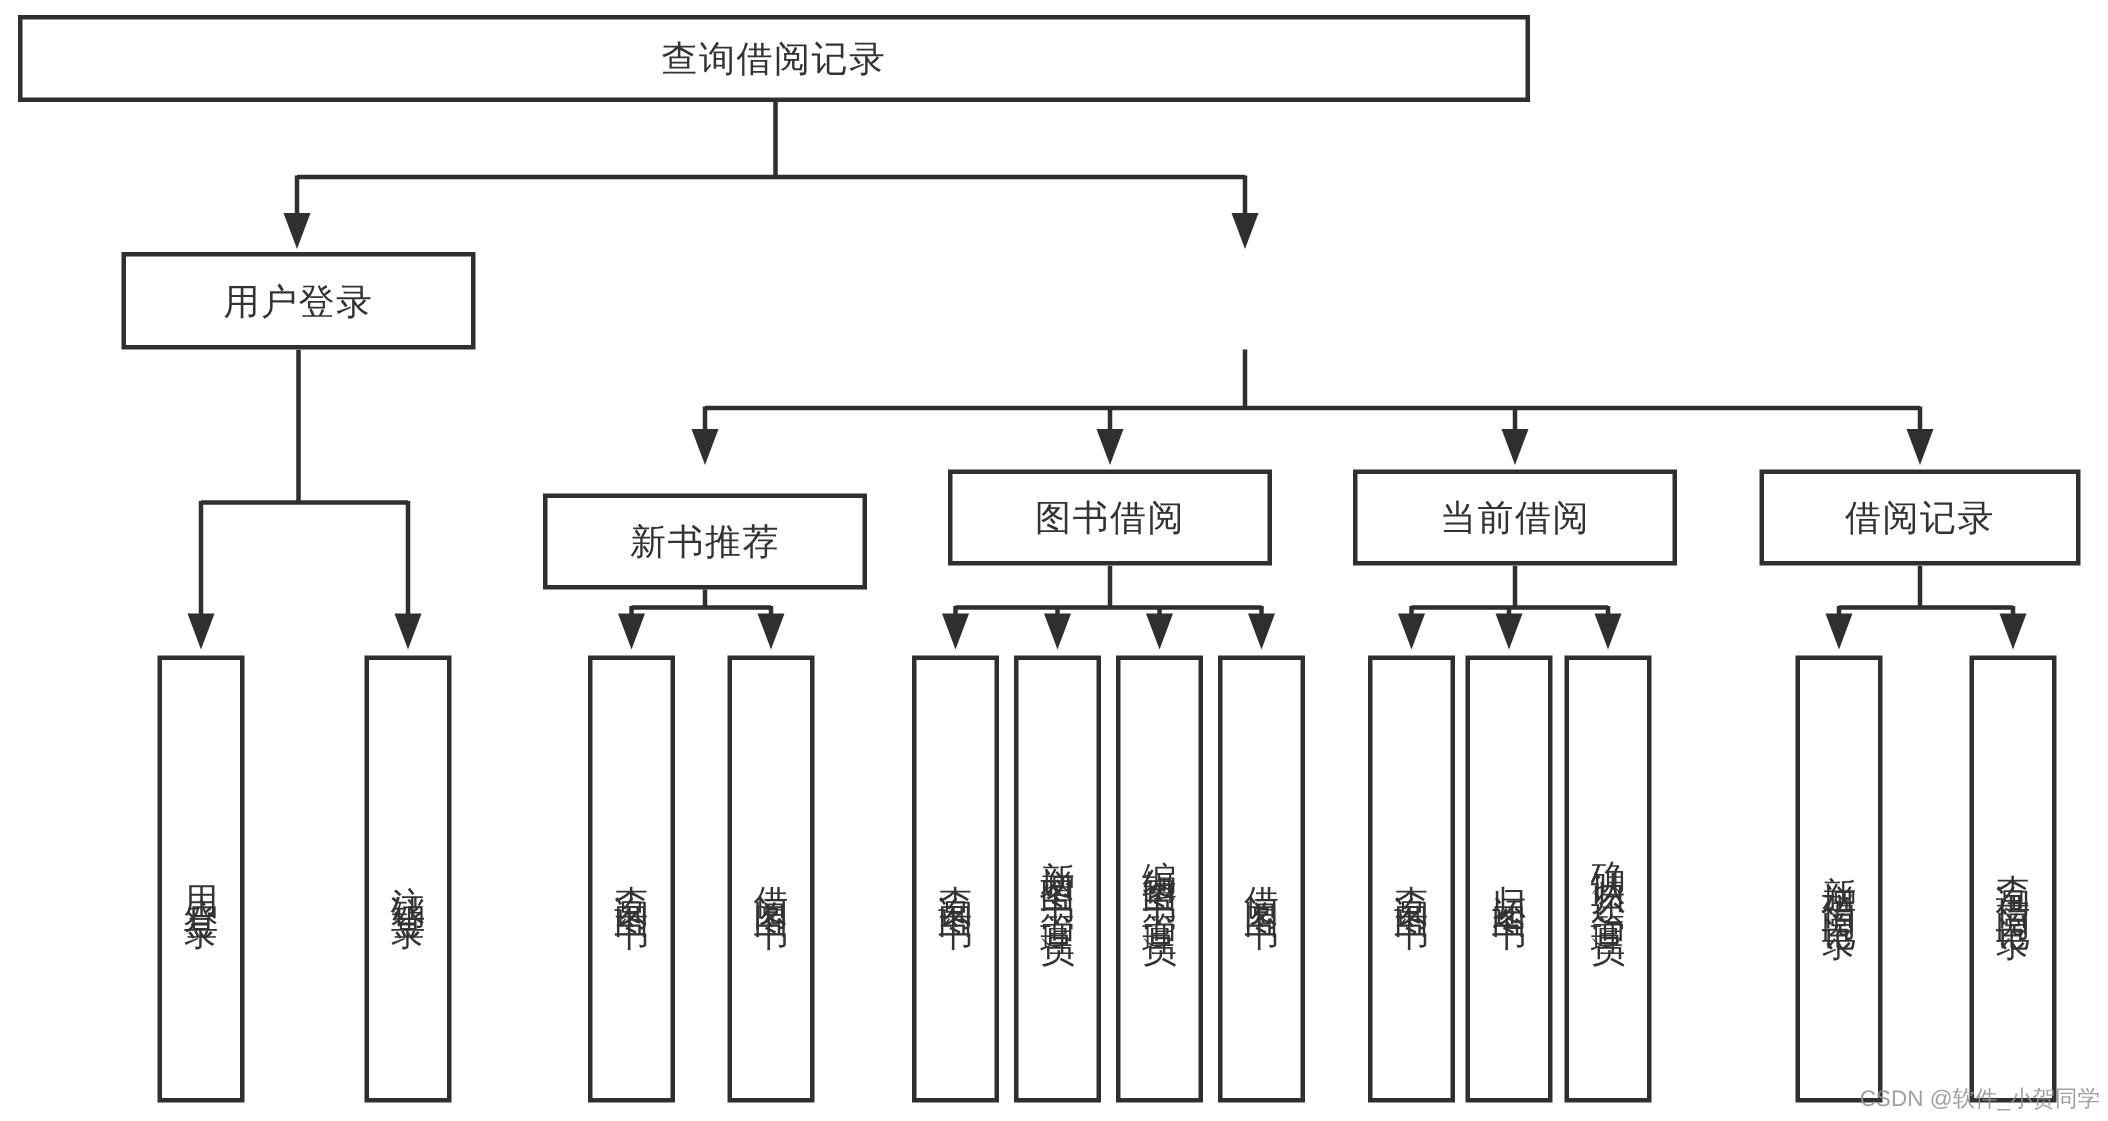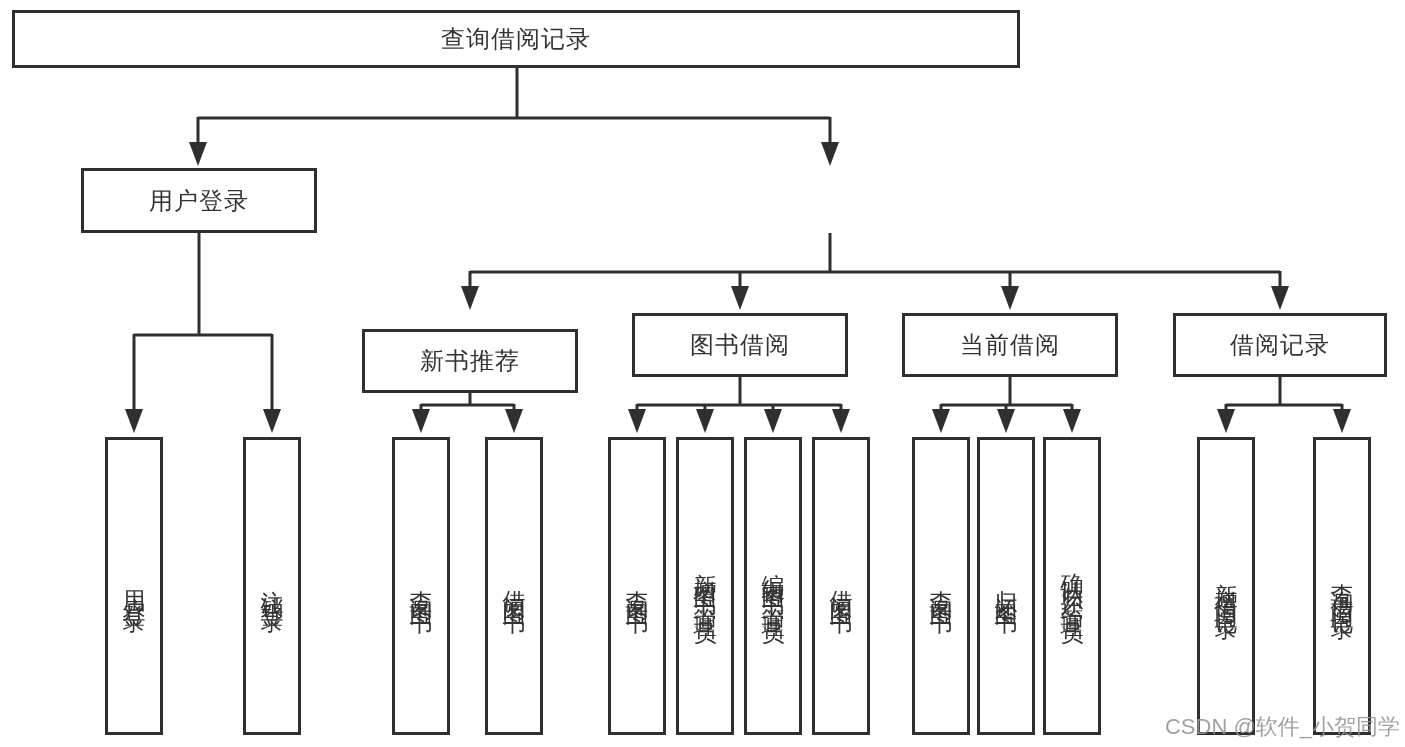--- a/index.html
+++ b/index.html
@@ -66,21 +66,21 @@
   .leaf-8  { left: 812px; }
   .leaf-9  { left: 912px; }
   .leaf-10 { left: 977px; }
   .leaf-11 { left: 1043px; }
   .leaf-12 { left: 1197px; }
   .leaf-13 { left: 1313px; }
   .watermark {
     position: absolute;
     right: 5px;
     bottom: 5px;
-    font-size: 22px;
+    font-size: 15px;
     color: var(--wm, #949494);
     opacity: 0.88;
     z-index: 3;
     white-space: nowrap;
   }
 </style>
 </head>
 <body>
 
 <div class="stage">

